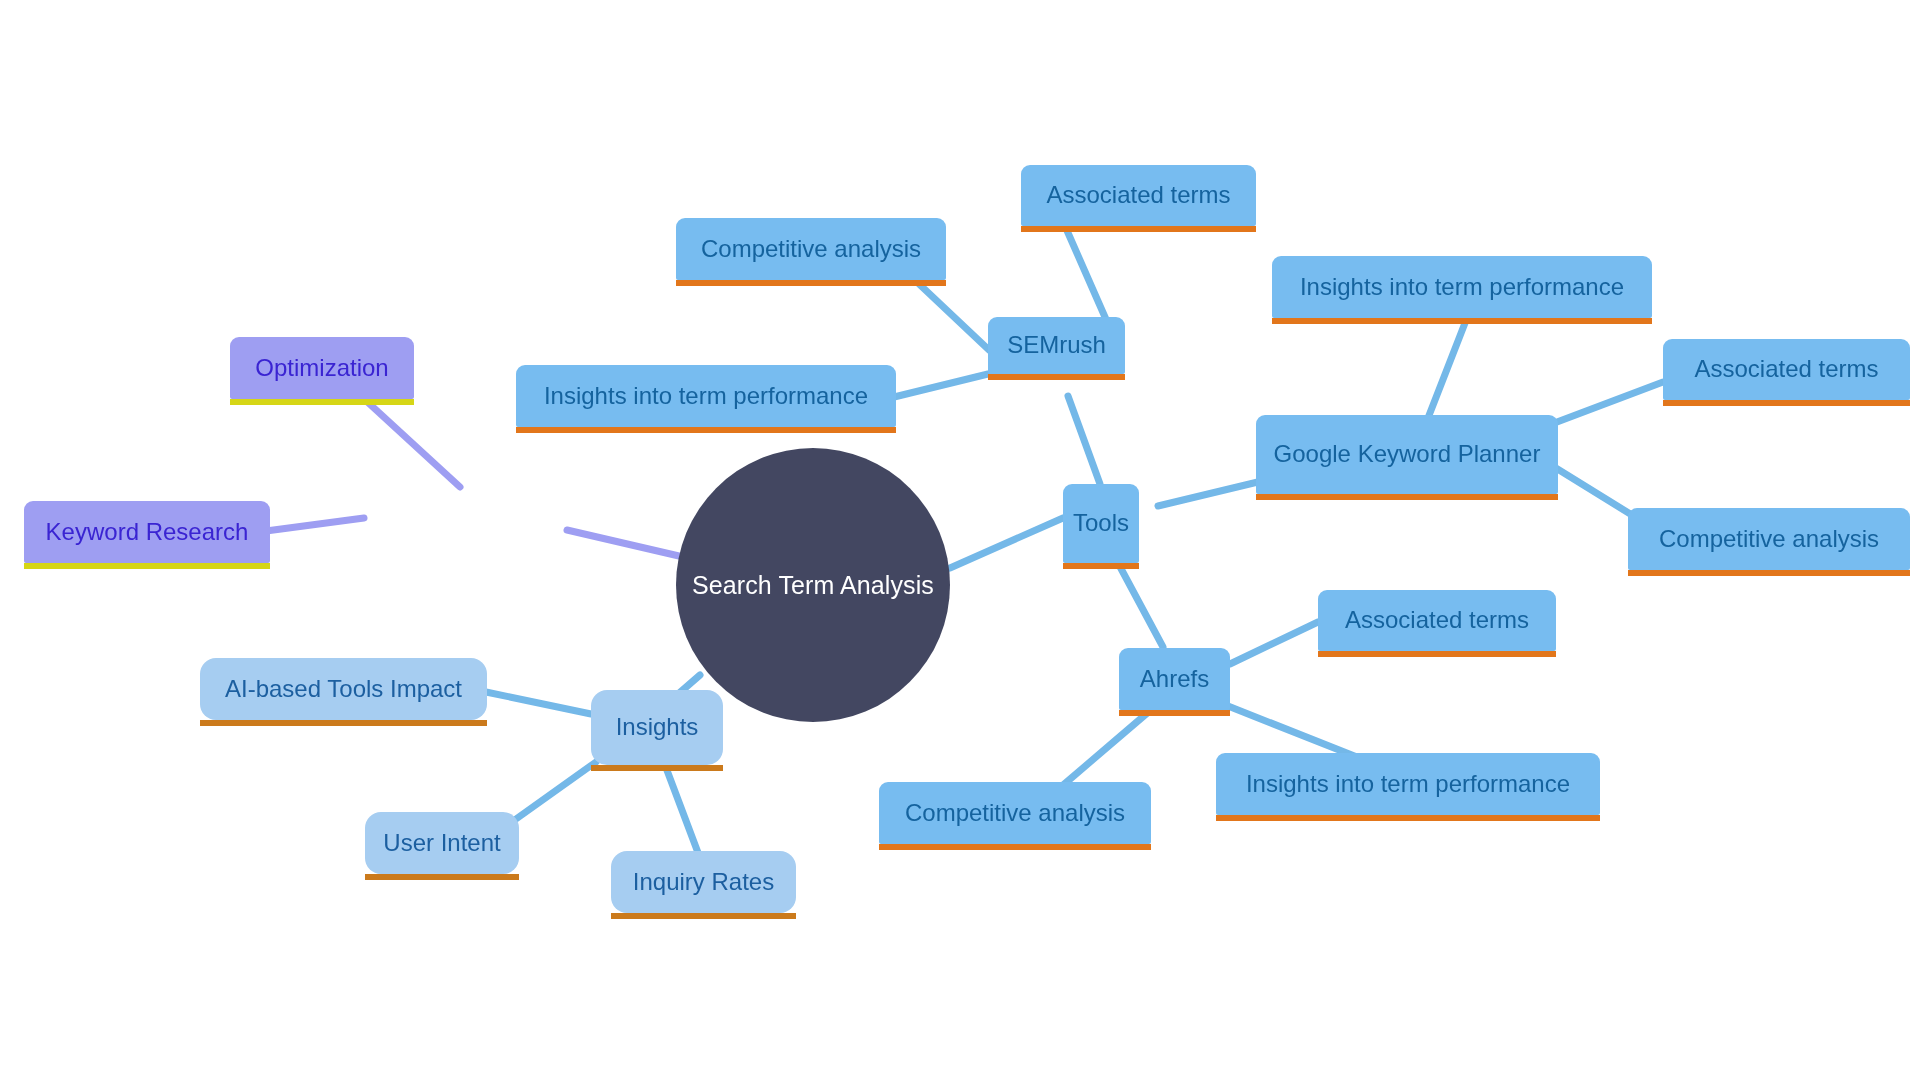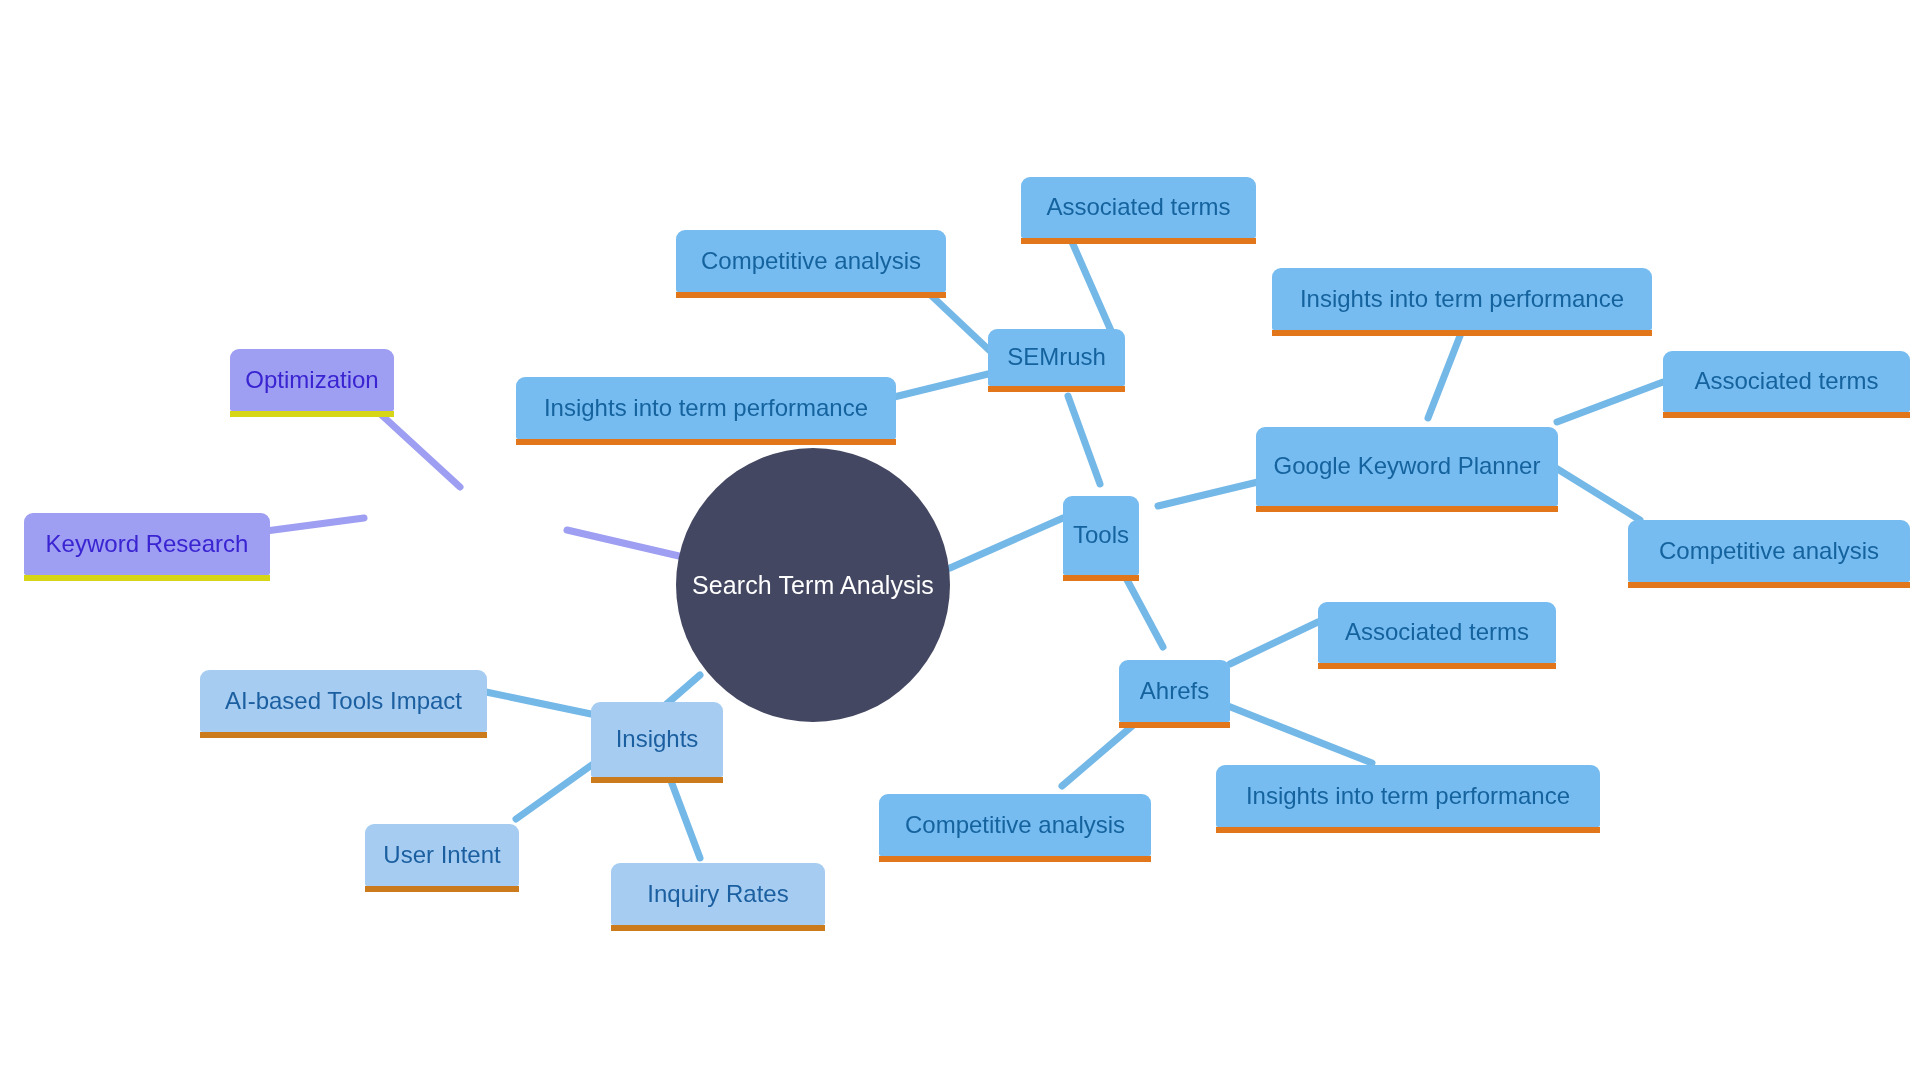--- a/index.html
+++ b/index.html
@@ -53,21 +53,20 @@
     position: absolute;
     box-sizing: border-box;
     display: flex;
     align-items: center;
     justify-content: center;
     text-align: center;
     border-radius: 9px 9px 2px 2px;
     padding: 0 17px;
     white-space: nowrap;
     line-height: 1.1;
-    margin-top: 12px;
   }
   .node .underline {
     position: absolute;
     left: 0;
     right: 0;
     bottom: -6px;
     height: 6px;
   }
 
   
@@ -76,20 +75,21 @@
     color: #15639e;
     font-size: 24px;
   }
   .node.blue .underline { background: #e2761b; }
 
   
   .node.lightblue {
     background: #a6cdf1;
     color: #1c5fa0;
     font-size: 24px;
+    border-radius: 16px;
   }
   .node.lightblue .underline { background: #cb7a1c; }
 
   
   .node.purple {
     background: #9e9ef2;
     color: #3a24d2;
     font-size: 24px;
   }
   .node.purple .underline { background: #d6d616; }
@@ -214,27 +214,27 @@
     <div class="node lightblue" style="left:200px; top:658px; width:287px; height:62px;">
       <span>AI-based Tools Impact</span>
       <span class="underline"></span>
     </div>
 
     <div class="node lightblue" style="left:365px; top:812px; width:154px; height:62px;">
       <span>User Intent</span>
       <span class="underline"></span>
     </div>
 
-    <div class="node lightblue" style="left:611px; top:851px; width:214px; height:62px;">
+    <div class="node lightblue" style="left:611px; top:851px; width:185px; height:62px;">
       <span>Inquiry Rates</span>
       <span class="underline"></span>
     </div>
 
 
-    <div class="node purple" style="left:230px; top:337px; width:164px; height:62px;">
+    <div class="node purple" style="left:230px; top:337px; width:184px; height:62px;">
       <span>Optimization</span>
       <span class="underline"></span>
     </div>
 
     <div class="node purple" style="left:24px; top:501px; width:246px; height:62px;">
       <span>Keyword Research</span>
       <span class="underline"></span>
     </div>
 
   </div>

